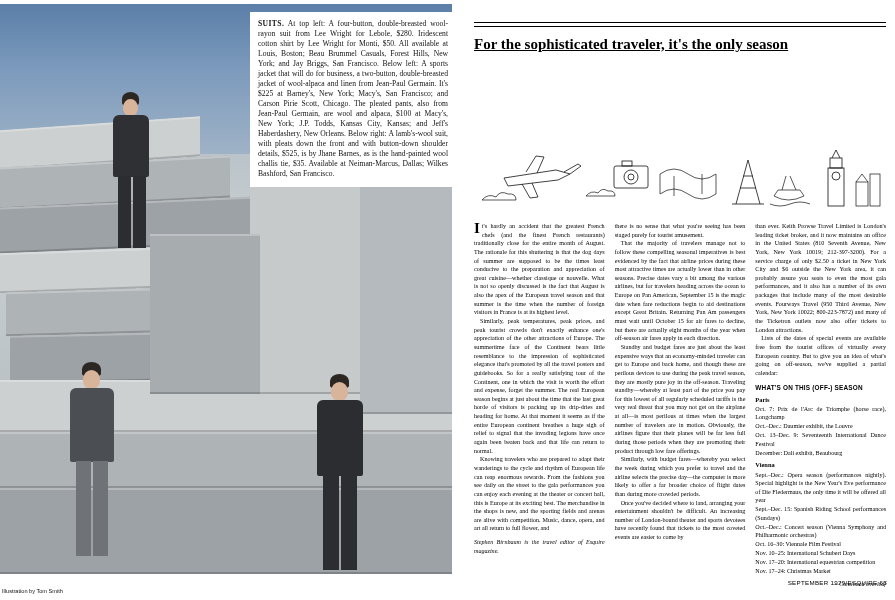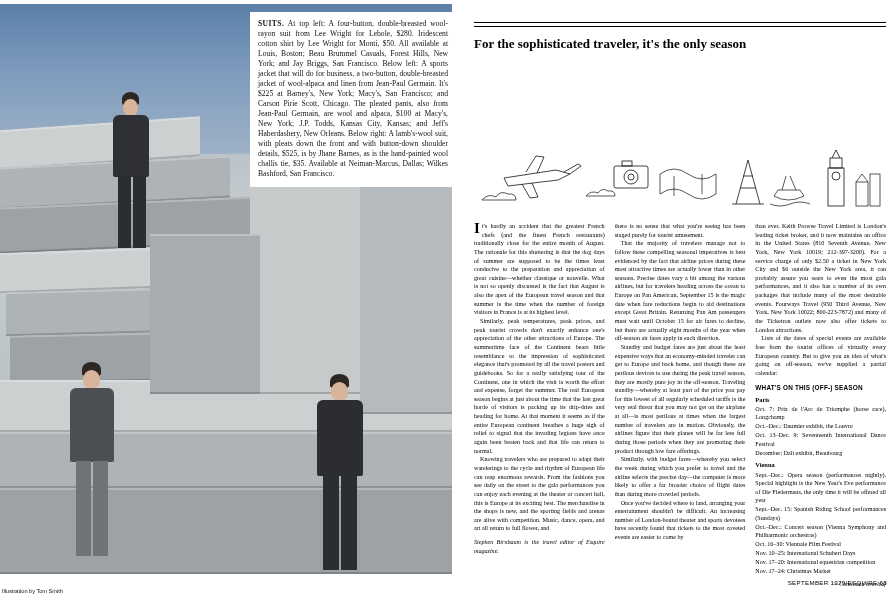--- a/index.html
+++ b/index.html
@@ -56,21 +56,21 @@
   .masthead{position:absolute;left:8px;top:22px;width:412px;}
   .masthead .rule-top{border-top:1px solid #000;}
   .mh-row{display:flex;justify-content:space-between;align-items:flex-end;padding-top:4px;}
   .mh-left{font-size:14px;font-family:"Liberation Serif", serif;}
   .mh-right{font-size:13.5px;font-weight:bold;font-family:"Liberation Serif", serif;}
   .mh-rule{border-bottom:1px solid #000;margin-top:3px;}
   .headline{
     font-size:36px;font-weight:bold;letter-spacing:-0.6px;margin-top:9px;line-height:1;
     font-family:"Liberation Serif", serif;
   }
-  .subhead{font-size:13px;font-weight:bold;margin-top:9px;font-family:"Liberation Serif", serif;}
+  .subhead{font-size:15px;font-weight:bold;margin-top:9px;font-family:"Liberation Serif", serif;text-decoration:underline;}
 
   
   .illus{
     position:absolute;left:8px;top:148px;width:412px;height:70px;background:#fff;
     border:0;overflow:hidden;
   }
   .illus svg{display:block;}
 
   
   .cols{position:absolute;left:8px;top:222px;width:412px;height:350px;

